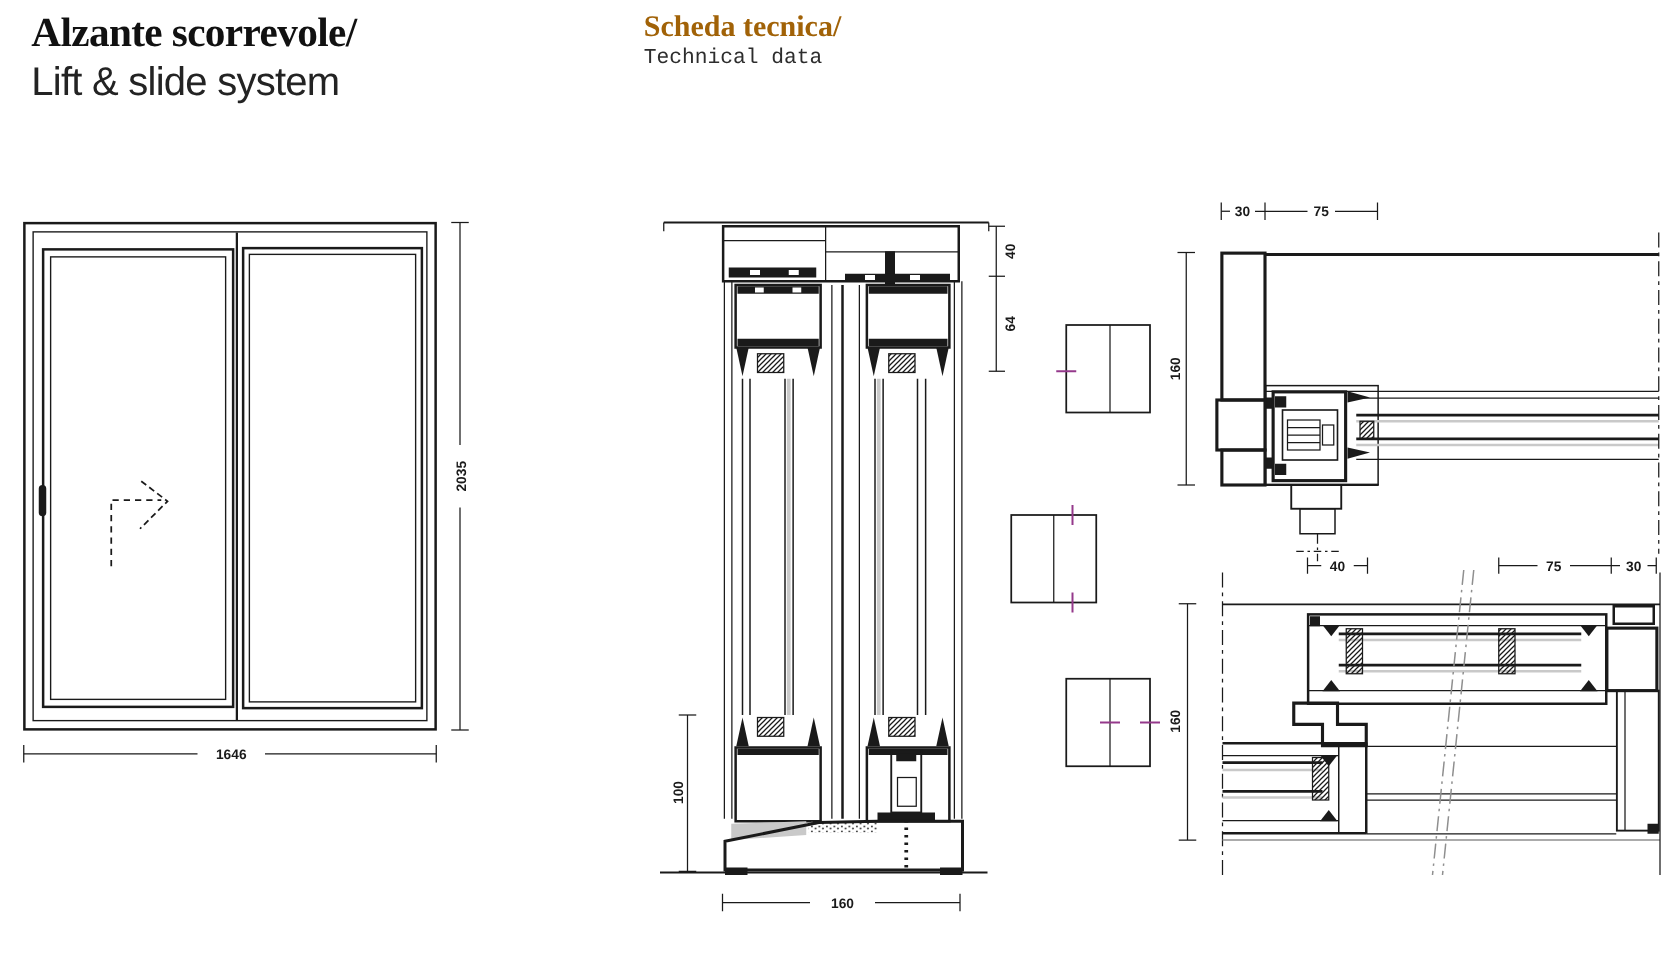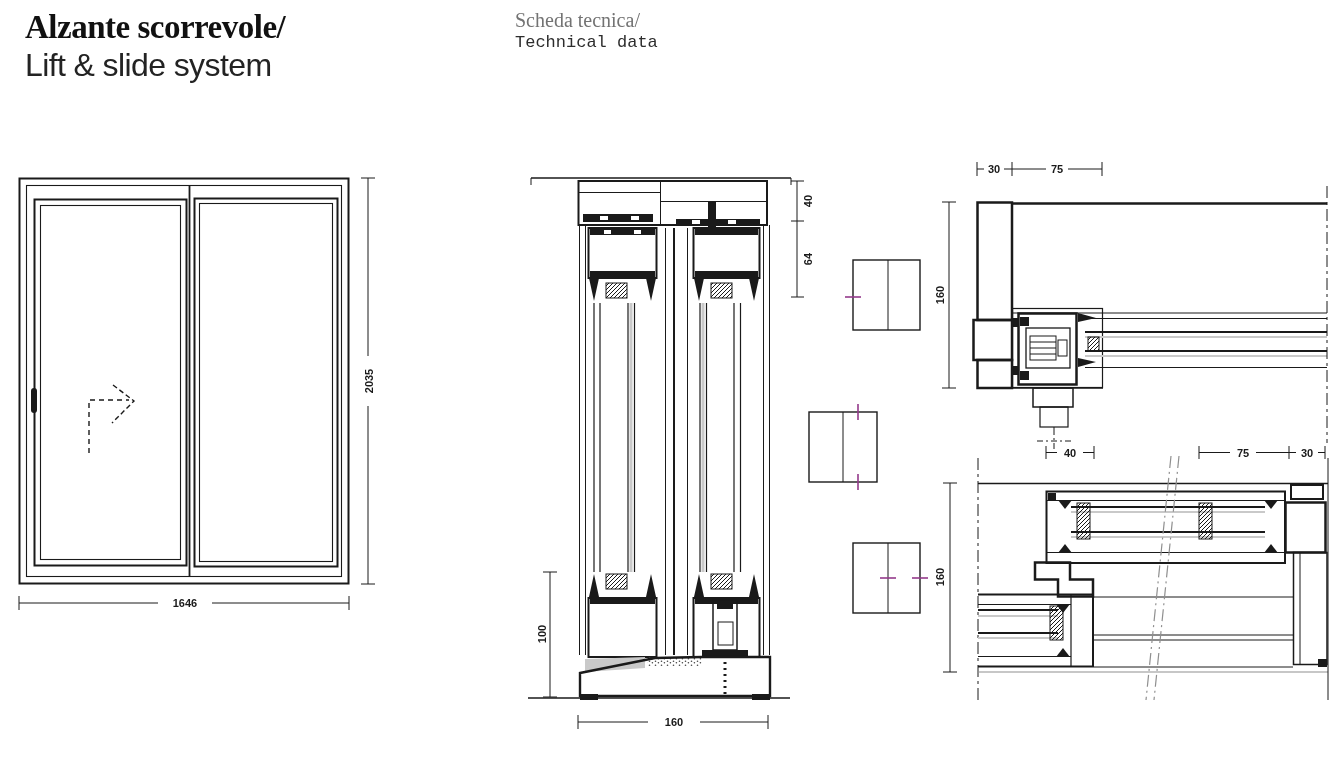--- a/index.html
+++ b/index.html
@@ -4,21 +4,21 @@
 <style>
   html,body{margin:0;padding:0;background:#ffffff;}
   #canvas{position:relative;width:1342px;height:766px;background:#fff;overflow:hidden;
           font-family:"Liberation Sans",sans-serif;color:#141414;}
   .hdr{position:absolute;top:10px;left:25px;}
   .hdr-title{font-family:"Liberation Serif",serif;font-weight:700;font-size:33px;
              letter-spacing:-0.5px;color:#111;line-height:1.05;}
   .hdr-sub{font-family:"Liberation Sans",sans-serif;font-weight:400;font-size:32px;
            letter-spacing:-0.6px;color:#232323;line-height:1.1;margin-top:3px;}
   .tech{position:absolute;top:9px;left:515px;}
-  .tech-title{font-family:"Liberation Serif",serif;font-weight:400;font-size:20px;color:#737373;line-height:1.1;}
+  .tech-title{font-family:"Liberation Serif",serif;font-weight:700;font-size:24px;color:#a16207;line-height:1.1;}
   .tech-sub{font-family:Liberation Mono, monospace;font-weight:400;font-size:17px;color:#2d2d2d;margin-top:2px;}
   svg{position:absolute;top:0;left:0;}
   svg text{font-family:"Liberation Sans",sans-serif;font-weight:700;font-size:11px;fill:#1a1a1a;}
 </style>
 </head>
 <body>
 
 <div id="canvas">
 
   <div class="hdr">

